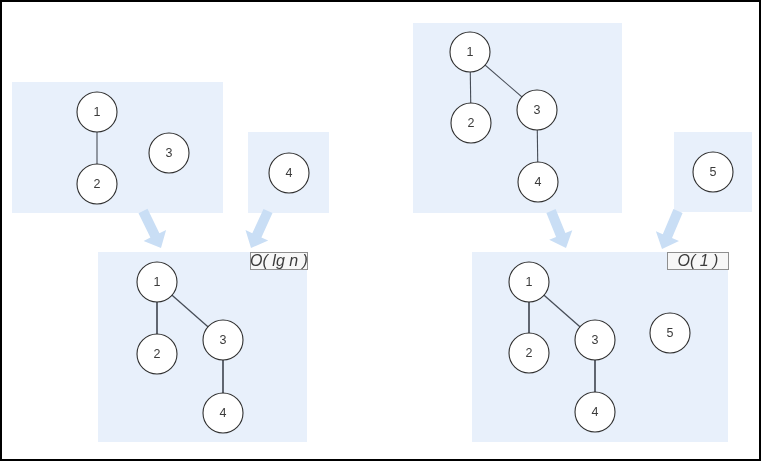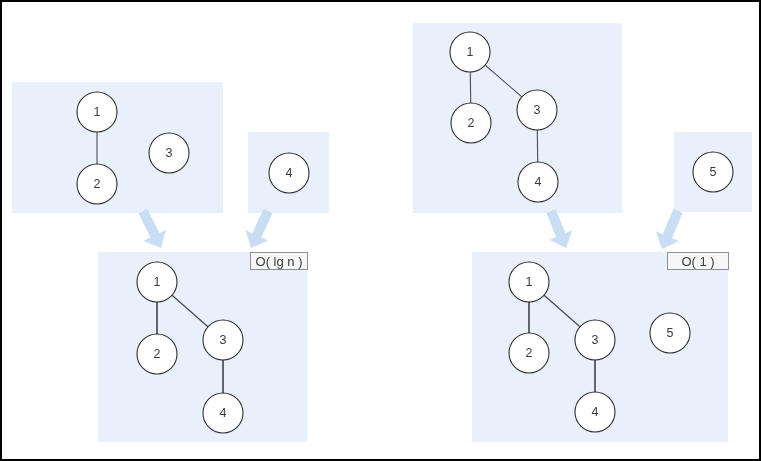--- a/index.html
+++ b/index.html
@@ -22,27 +22,28 @@
     left: 0;
     top: 0;
     display: block;
   }
   .olabel {
     position: absolute;
     box-sizing: border-box;
     border: 1px solid #8f8f8f;
     background: #f7f7f7;
     color: #3d3d3d;
-    font-size: 13px;
+    font-size: 16px;
     line-height: 1;
     display: flex;
     align-items: center;
     justify-content: center;
     z-index: 2;
     white-space: nowrap;
+    font-style: italic;
   }
 </style>
 </head>
 <body>
 
 <div class="canvas">
   <svg id="diagram-svg" width="761" height="461" viewBox="0 0 761 461">
       <rect x="10" y="80" width="211" height="131" fill="#e8f0fb"></rect>
       <rect x="246" y="130" width="81" height="81" fill="#e8f0fb"></rect>
       <rect x="96" y="250" width="209" height="190" fill="#e8f0fb"></rect>

